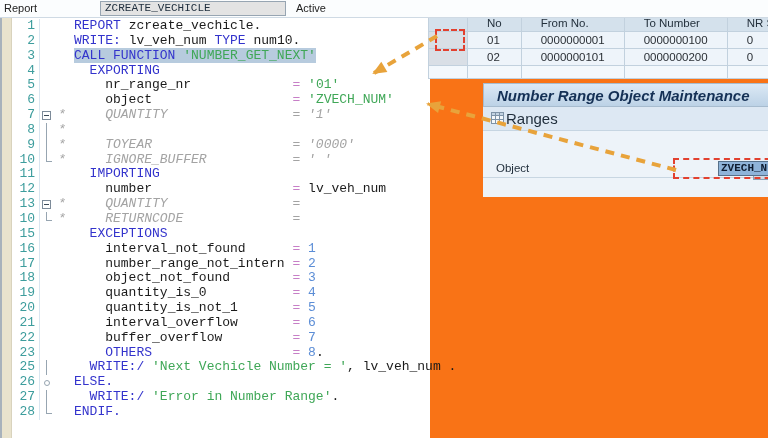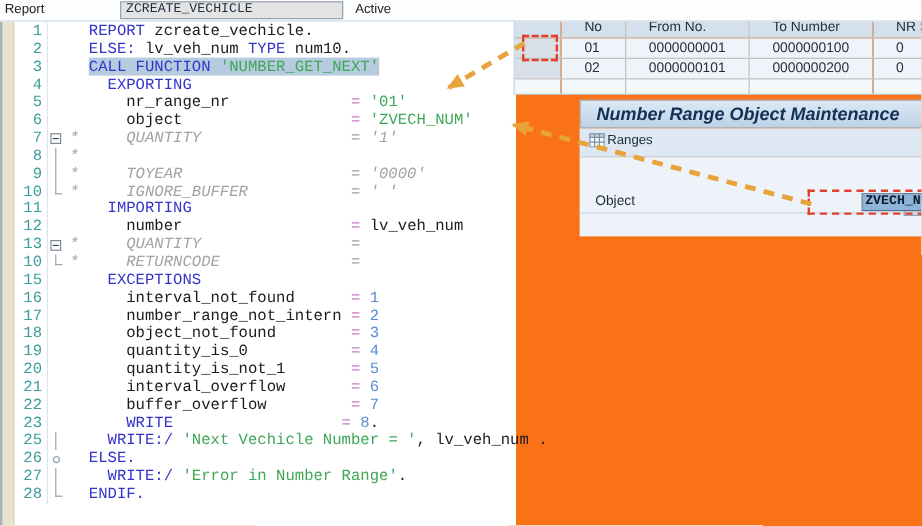--- a/index.html
+++ b/index.html
@@ -59,21 +59,21 @@
   .cell-marker{position:absolute;left:435px;top:29px;width:26px;height:18px;
           border:2px dashed var(--marker-red);z-index:40;}
 
   
   .nro-panel{position:absolute;left:483px;top:83px;width:290px;height:113px;z-index:3;}
   .panel-title{height:24px;background:linear-gradient(#dce9f5,#bcd2e6);border:1px solid #a7bccf;
           display:flex;align-items:center;padding-left:13px;font-weight:bold;font-style:italic;
           font-size:15px;color:#143055;box-sizing:border-box;}
   .panel-toolbar{height:23px;background:#dde8f3;border-bottom:1px solid #c6d5e2;
           display:flex;align-items:center;padding-left:5px;}
-  .ranges-btn{display:flex;gap:2px;font-size:11px;color:#1e2c3a;padding:1px 3px;}
+  .ranges-btn{display:flex;gap:2px;font-size:15px;color:#1e2c3a;padding:1px 3px;}
   .panel-content{position:relative;height:66px;background:#edf3f9;}
   .object-label{position:absolute;left:13px;top:31px;font-size:11.5px;color:#1e2c3a;}
   .object-rule{position:absolute;left:0;right:0;top:46px;border-top:1px solid #c8d6e2;}
   .object-input-wrap{position:absolute;left:190px;top:27px;border:2px dashed var(--marker-red);
           padding:1px;z-index:10;}
   .object-input{width:70px;height:15px;border:1px solid #56708a;display:flex;box-sizing:border-box;margin-left:42px;}
   .object-input .selval{background:var(--input-selection);color:#0e1c30;
           font:bold 11px "Liberation Mono",monospace;line-height:13px;padding:0 1px 0 2px;}
   .object-input .fill{flex:1;background:var(--input-fill);}
   .copy-btn{position:absolute;left:270px;top:30px;width:17px;height:17px;
@@ -106,21 +106,21 @@
         <div class="codeline">
           <span class="ln">1</span>
           <span class="fold"></span>
           <span class="star"></span>
           <span class="codetext"><span class="tk-kw">REPORT</span><span class="tk-pl"> </span><span class="tk-id">zcreate_vechicle</span><span class="tk-pl">.</span></span>
         </div>
         <div class="codeline">
           <span class="ln">2</span>
           <span class="fold"></span>
           <span class="star"></span>
-          <span class="codetext"><span class="tk-kw">ELSE:</span><span class="tk-pl"> </span><span class="tk-id">lv_veh_num</span><span class="tk-pl"> </span><span class="tk-kw">TYPE</span><span class="tk-pl"> </span><span class="tk-id">num10</span><span class="tk-pl">.</span></span>
+          <span class="codetext"><span class="tk-kw">WRITE:</span><span class="tk-pl"> </span><span class="tk-id">lv_veh_num</span><span class="tk-pl"> </span><span class="tk-kw">TYPE</span><span class="tk-pl"> </span><span class="tk-id">num10</span><span class="tk-pl">.</span></span>
         </div>
         <div class="codeline">
           <span class="ln">3</span>
           <span class="fold"></span>
           <span class="star"></span>
           <span class="codetext"><span class="band"><span class="tk-kw">CALL FUNCTION</span><span class="tk-pl"> </span><span class="tk-lit">'NUMBER_GET_NEXT'</span></span></span>
         </div>
         <div class="codeline">
           <span class="ln">4</span>
           <span class="fold"></span>
@@ -231,21 +231,21 @@
         <div class="codeline">
           <span class="ln">22</span>
           <span class="fold"></span>
           <span class="star"></span>
           <span class="codetext"><span class="tk-pl">    </span><span class="tk-id">buffer_overflow</span><span class="tk-pl">         </span><span class="tk-op">=</span><span class="tk-pl"> </span><span class="tk-num">7</span></span>
         </div>
         <div class="codeline">
           <span class="ln">23</span>
           <span class="fold"></span>
           <span class="star"></span>
-          <span class="codetext"><span class="tk-pl">    </span><span class="tk-kw">WRITE</span><span class="tk-pl">                  </span><span class="tk-op">=</span><span class="tk-pl"> </span><span class="tk-num">8</span><span class="tk-pl">.</span></span>
+          <span class="codetext"><span class="tk-pl">    </span><span class="tk-kw">OTHERS</span><span class="tk-pl">                  </span><span class="tk-op">=</span><span class="tk-pl"> </span><span class="tk-num">8</span><span class="tk-pl">.</span></span>
         </div>
         <div class="codeline">
           <span class="ln">25</span>
           <span class="fold pipe"></span>
           <span class="star"></span>
           <span class="codetext"><span class="tk-pl">  </span><span class="tk-kw">WRITE:/</span><span class="tk-pl"> </span><span class="tk-lit">'Next Vechicle Number = '</span><span class="tk-pl">, </span><span class="tk-id">lv_veh_num</span><span class="tk-pl"> .</span></span>
         </div>
         <div class="codeline">
           <span class="ln">26</span>
           <span class="fold dot"></span>

